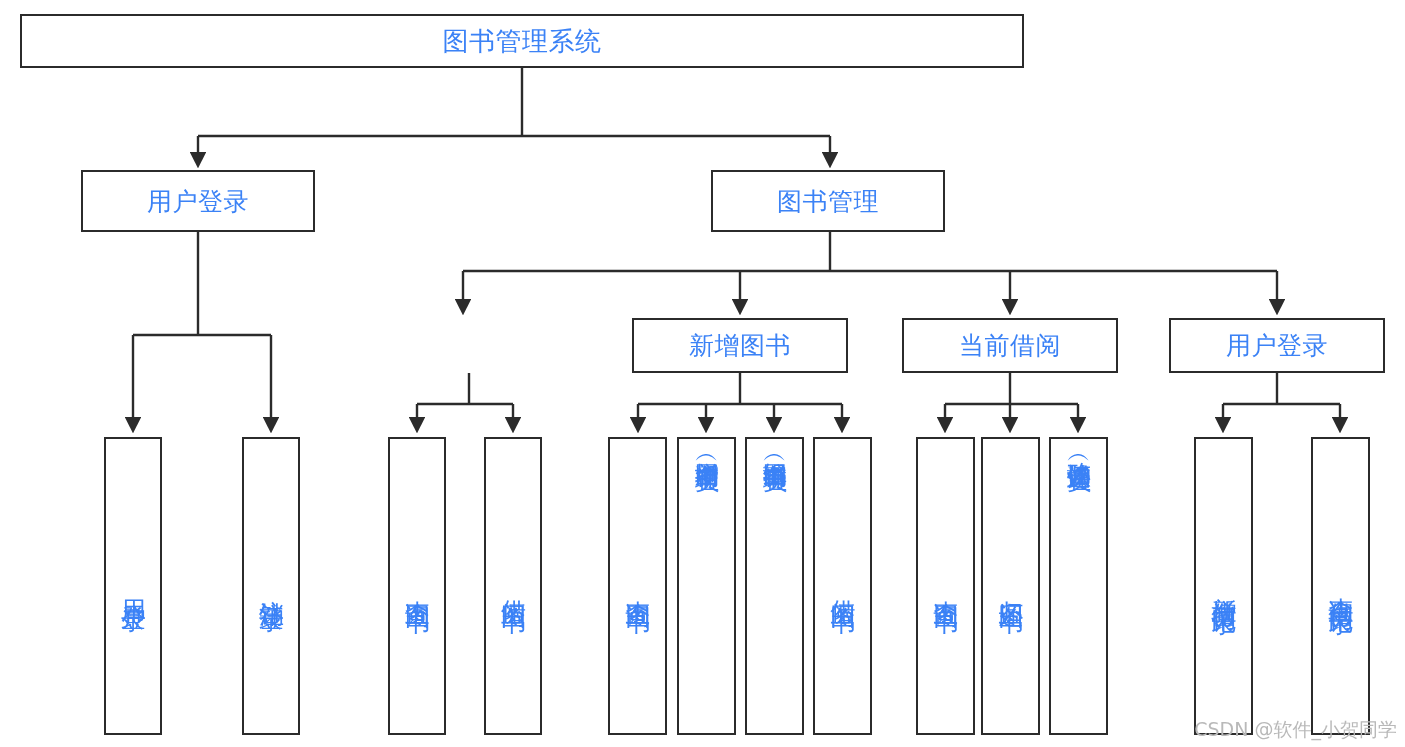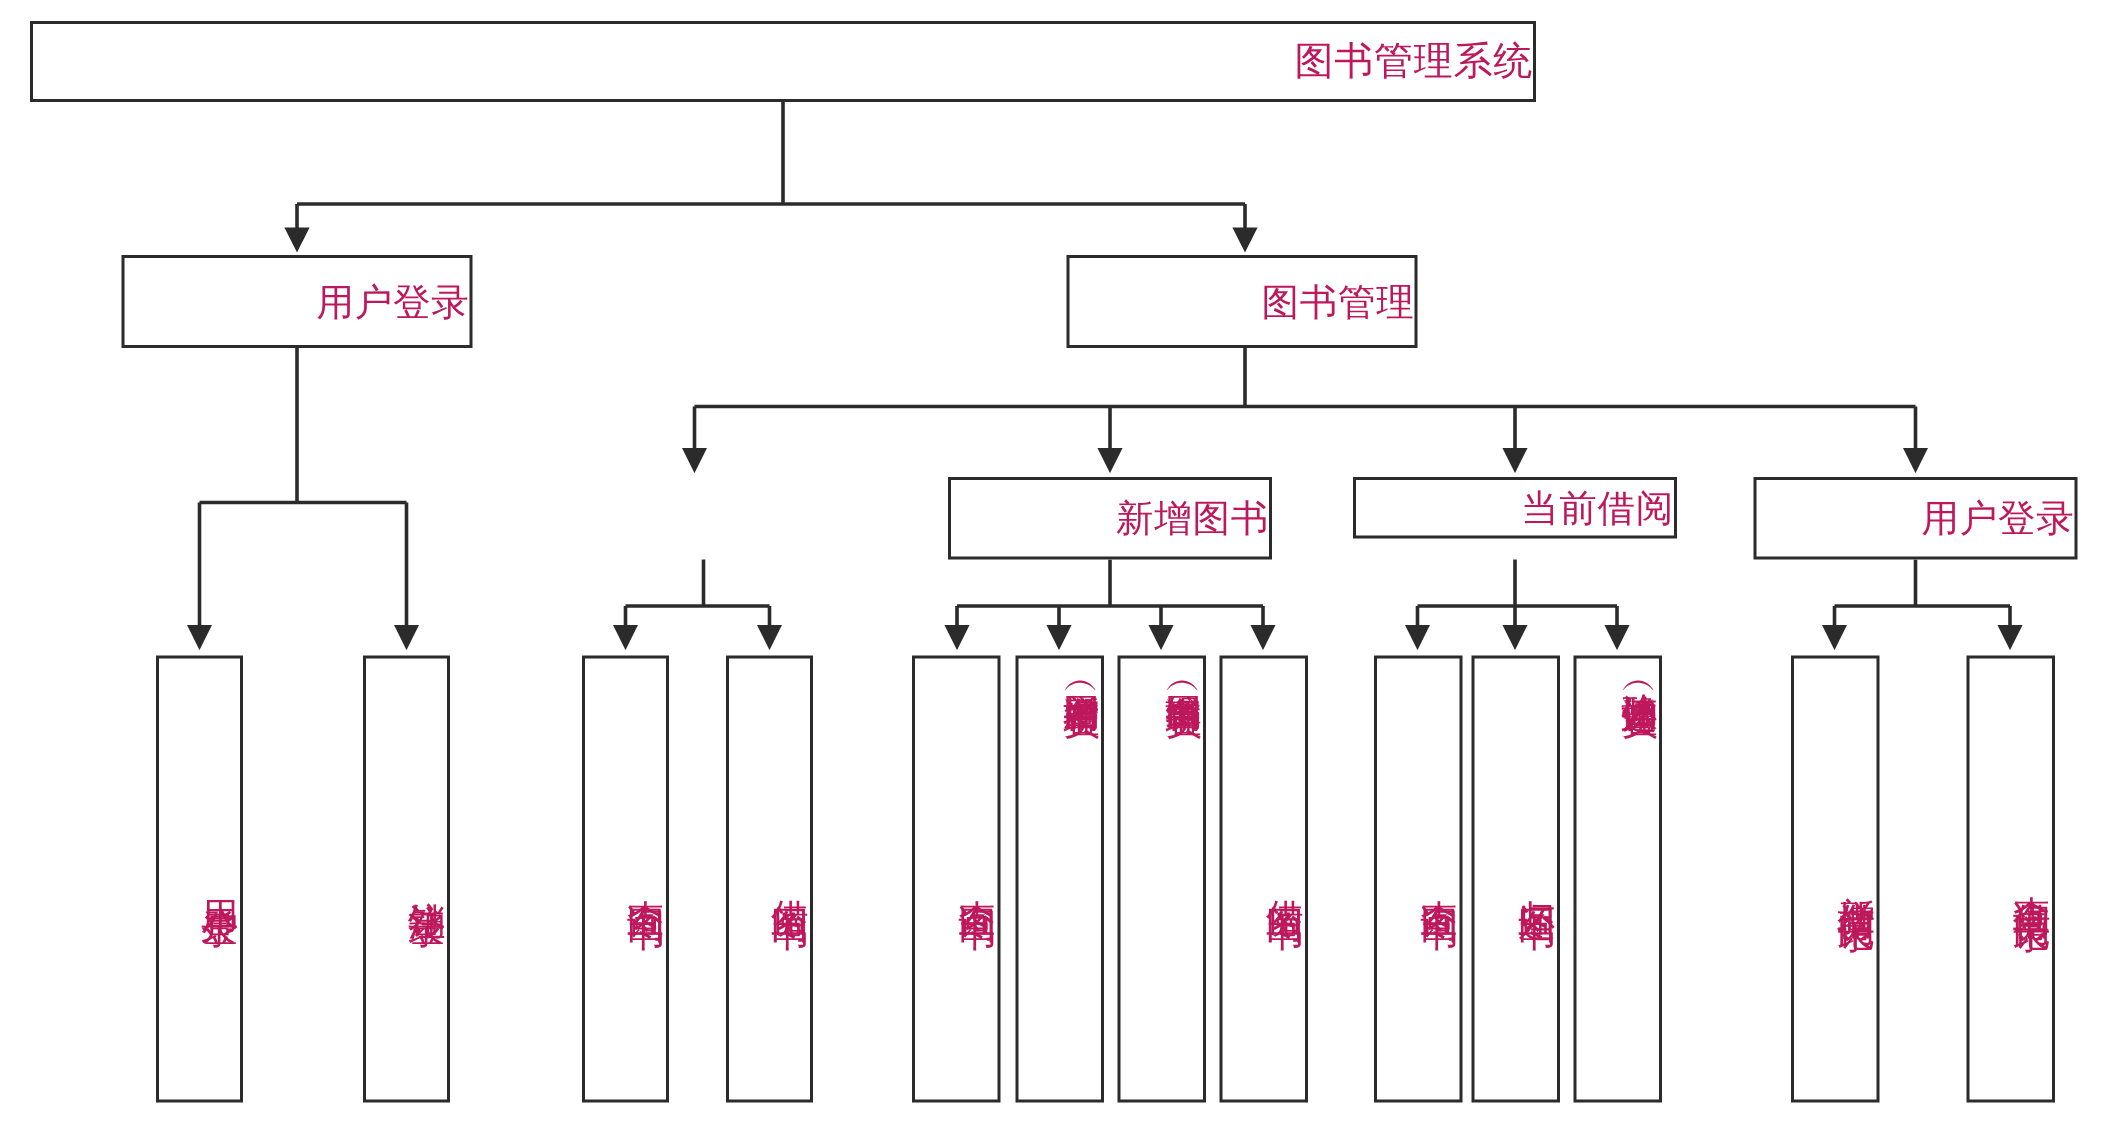--- a/index.html
+++ b/index.html
@@ -25,22 +25,22 @@
     height: 747px;
     pointer-events: none;
   }
   .node {
     position: absolute;
     box-sizing: border-box;
     background: #ffffff;
     border: 2px solid #2b2b2b;
     display: flex;
     align-items: center;
-    justify-content: flex-end;
-    color: #be185d;
+    justify-content: center;
+    color: #3b82f6;
     z-index: 2;
   }
   .node .lbl {
     display: block;
     line-height: 1.0;
     letter-spacing: 0.5px;
   }
   
   .h-node .lbl {
     font-size: 25px;
@@ -140,21 +140,21 @@
 
   <div class="node h-node" style="left:711px; top:170px; width:234px; height:62px;">
     <span class="lbl">图书管理</span>
   </div>
 
 
   <div class="node h-node" style="left:632px; top:318px; width:216px; height:55px;">
     <span class="lbl">新增图书</span>
   </div>
 
-  <div class="node h-node" style="left:902px; top:318px; width:216px; height:41px;">
+  <div class="node h-node" style="left:902px; top:318px; width:216px; height:55px;">
     <span class="lbl">当前借阅</span>
   </div>
 
   <div class="node h-node" style="left:1169px; top:318px; width:216px; height:55px;">
     <span class="lbl">用户登录</span>
   </div>
 
   <div class="node v-node" style="left:104px; top:437px; width:58px; height:298px;">
     <span class="lbl">用户登录</span>
   </div>
@@ -200,14 +200,15 @@
   </div>
 
   <div class="node v-node" style="left:1194px; top:437px; width:59px; height:298px;">
     <span class="lbl">新增借阅记录</span>
   </div>
 
   <div class="node v-node" style="left:1311px; top:437px; width:59px; height:298px;">
     <span class="lbl">查询借阅记录</span>
   </div>
 
+  <div class="watermark">CSDN @软件_小贺同学</div>
 
 </div>
 
 </body></html>

